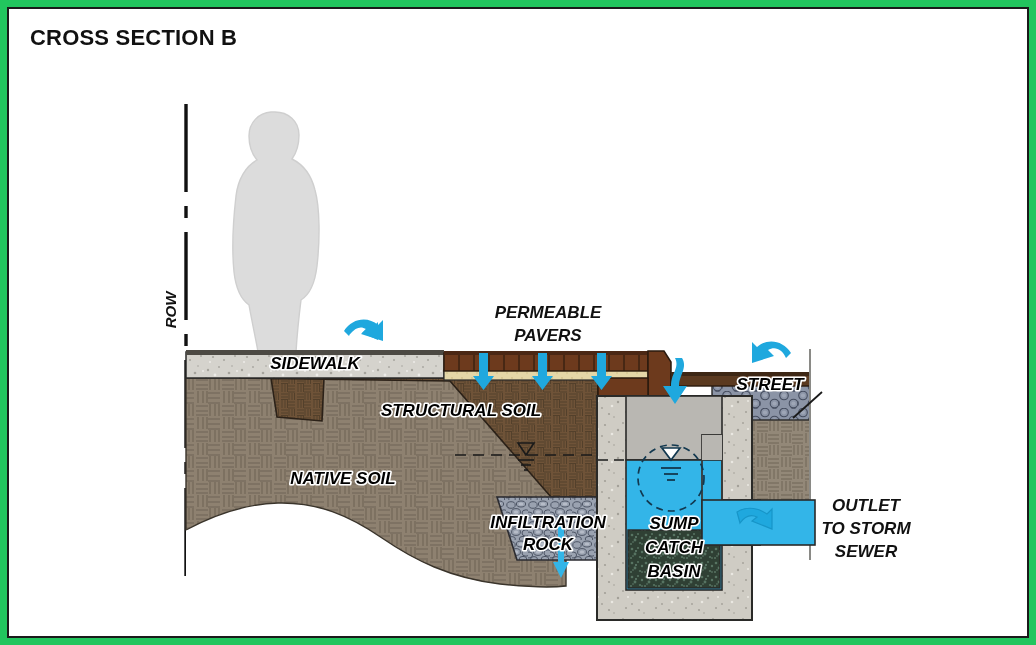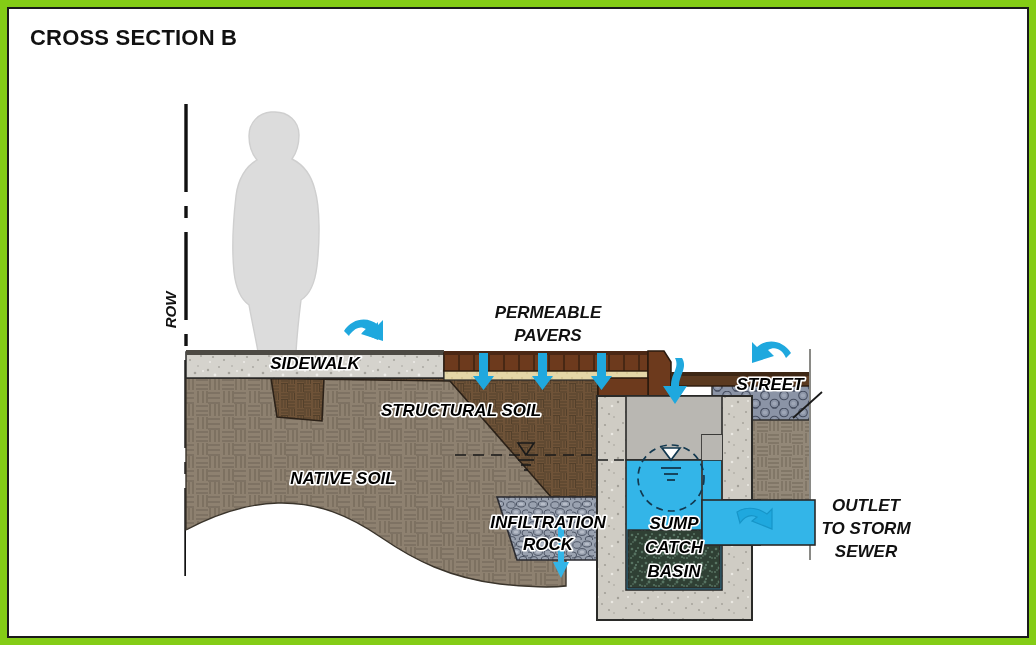--- a/index.html
+++ b/index.html
@@ -1,19 +1,19 @@
 <!DOCTYPE html>
 <html><head>
 <meta charset="utf-8">
 <title>Cross Section B</title>
 <style>
   html,body{margin:0;padding:0;background:#ffffff;}
   body{width:1036px;height:645px;overflow:hidden;
        font-family:"Liberation Sans","DejaVu Sans",sans-serif;}
-  #page{position:relative;width:1036px;height:645px;background:#84cc16;box-sizing:border-box;}
+  #page{position:relative;width:1036px;height:645px;background:#22c55e;box-sizing:border-box;}
   #frame{position:absolute;left:7px;top:7px;width:1022px;height:631px;
          border:2px solid #1a1a1a;box-sizing:border-box;background:#fff;}
   #title{position:absolute;left:30px;top:25px;font-size:22px;font-weight:bold;
          color:#111;letter-spacing:.2px;white-space:nowrap;}
   svg#diagram{position:absolute;left:0;top:0;width:1036px;height:645px;display:block;}
   .lbl{font-family:"Liberation Sans","DejaVu Sans",sans-serif;font-style:italic;
        font-weight:bold;fill:#000;stroke:#ffffff;stroke-width:3.2px;
        paint-order:stroke fill;stroke-linejoin:round;}
   .lbl-plain{font-family:"Liberation Sans","DejaVu Sans",sans-serif;font-style:italic;
        font-weight:bold;fill:#111;}

